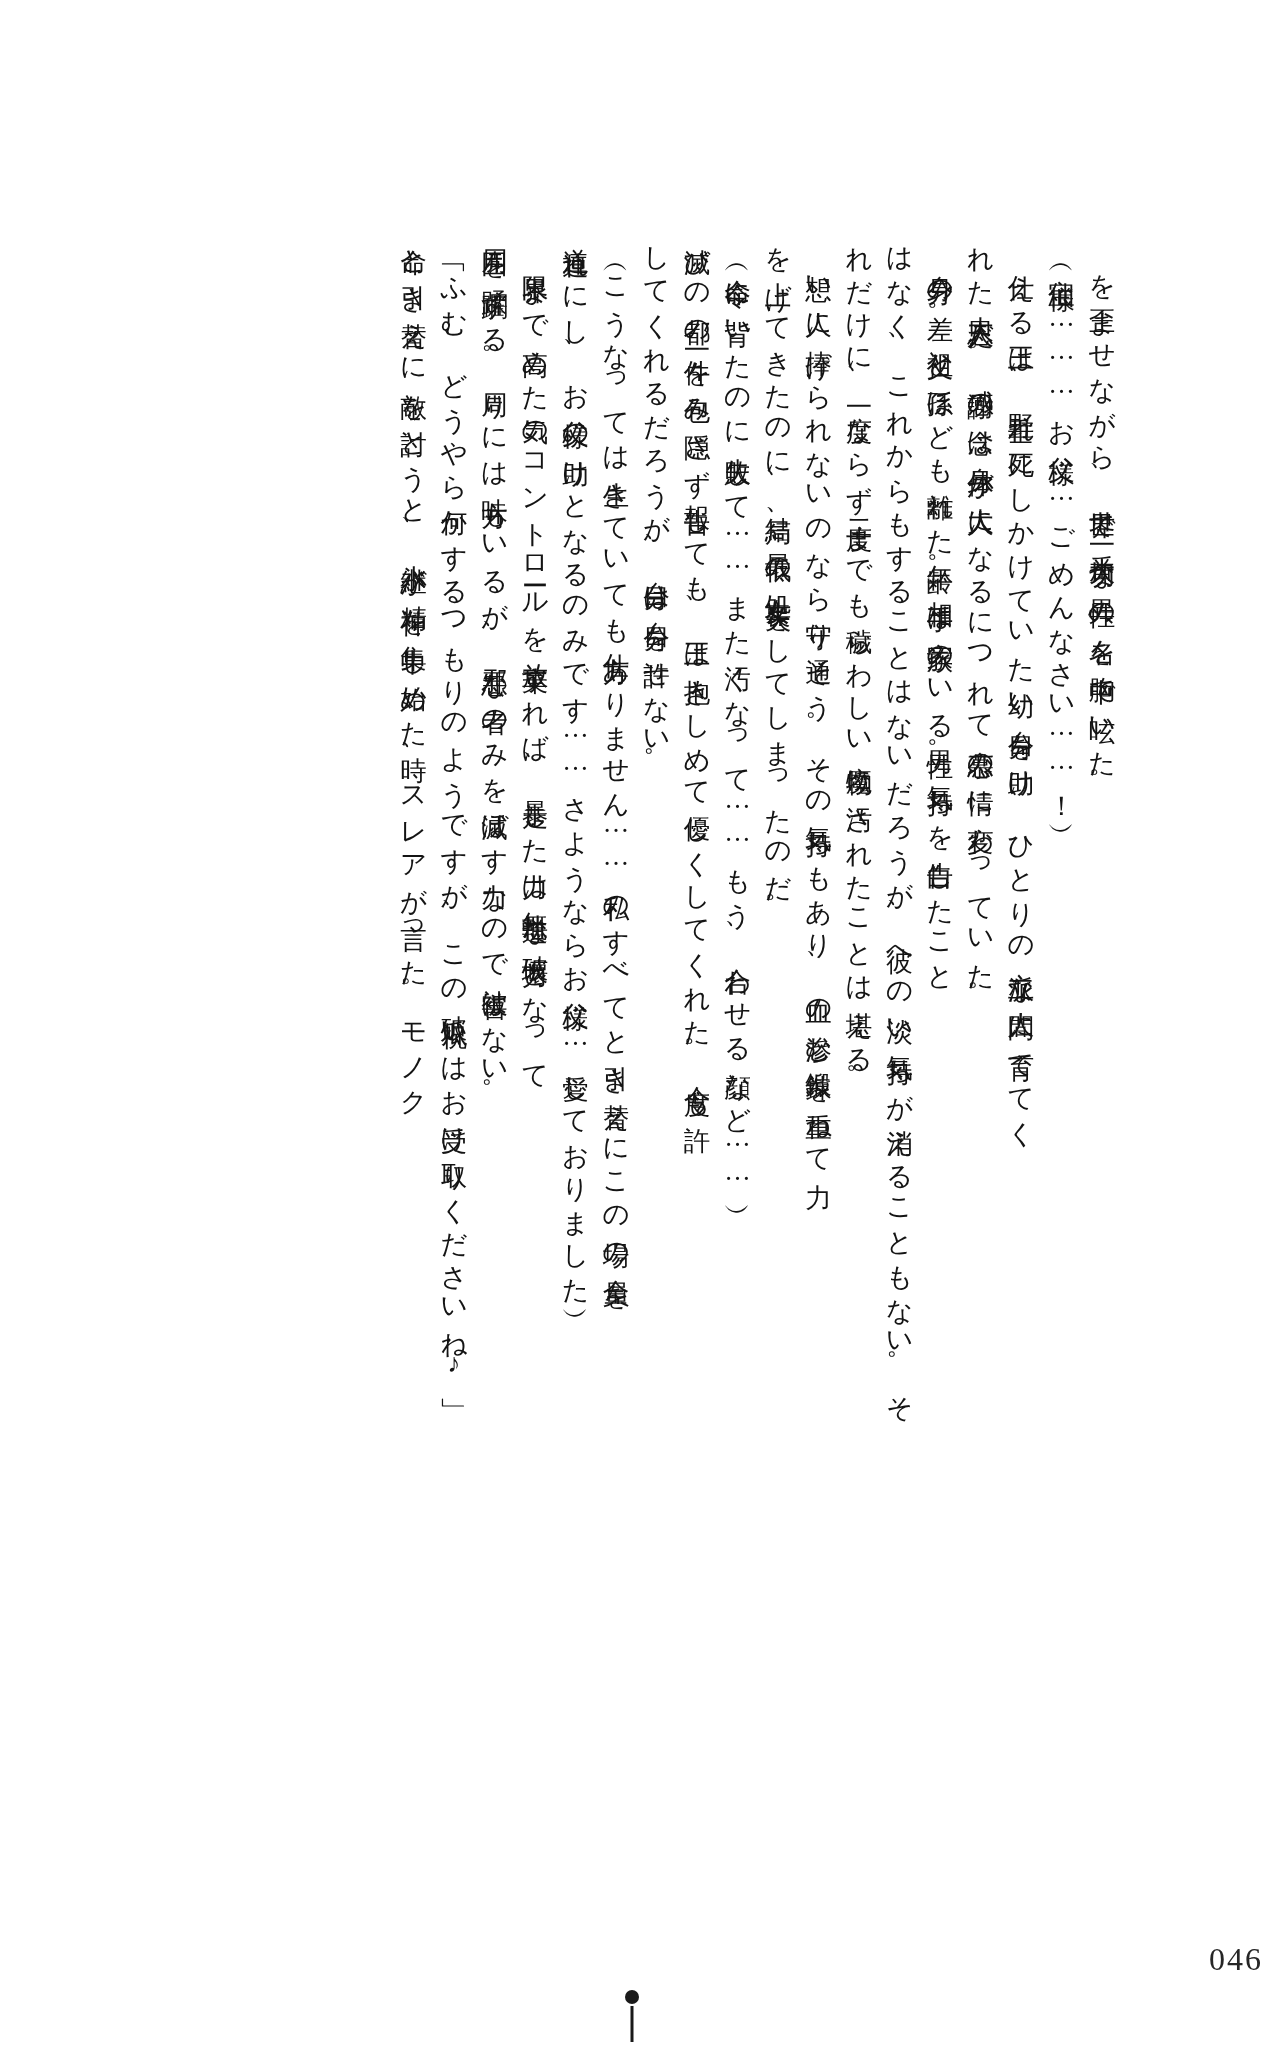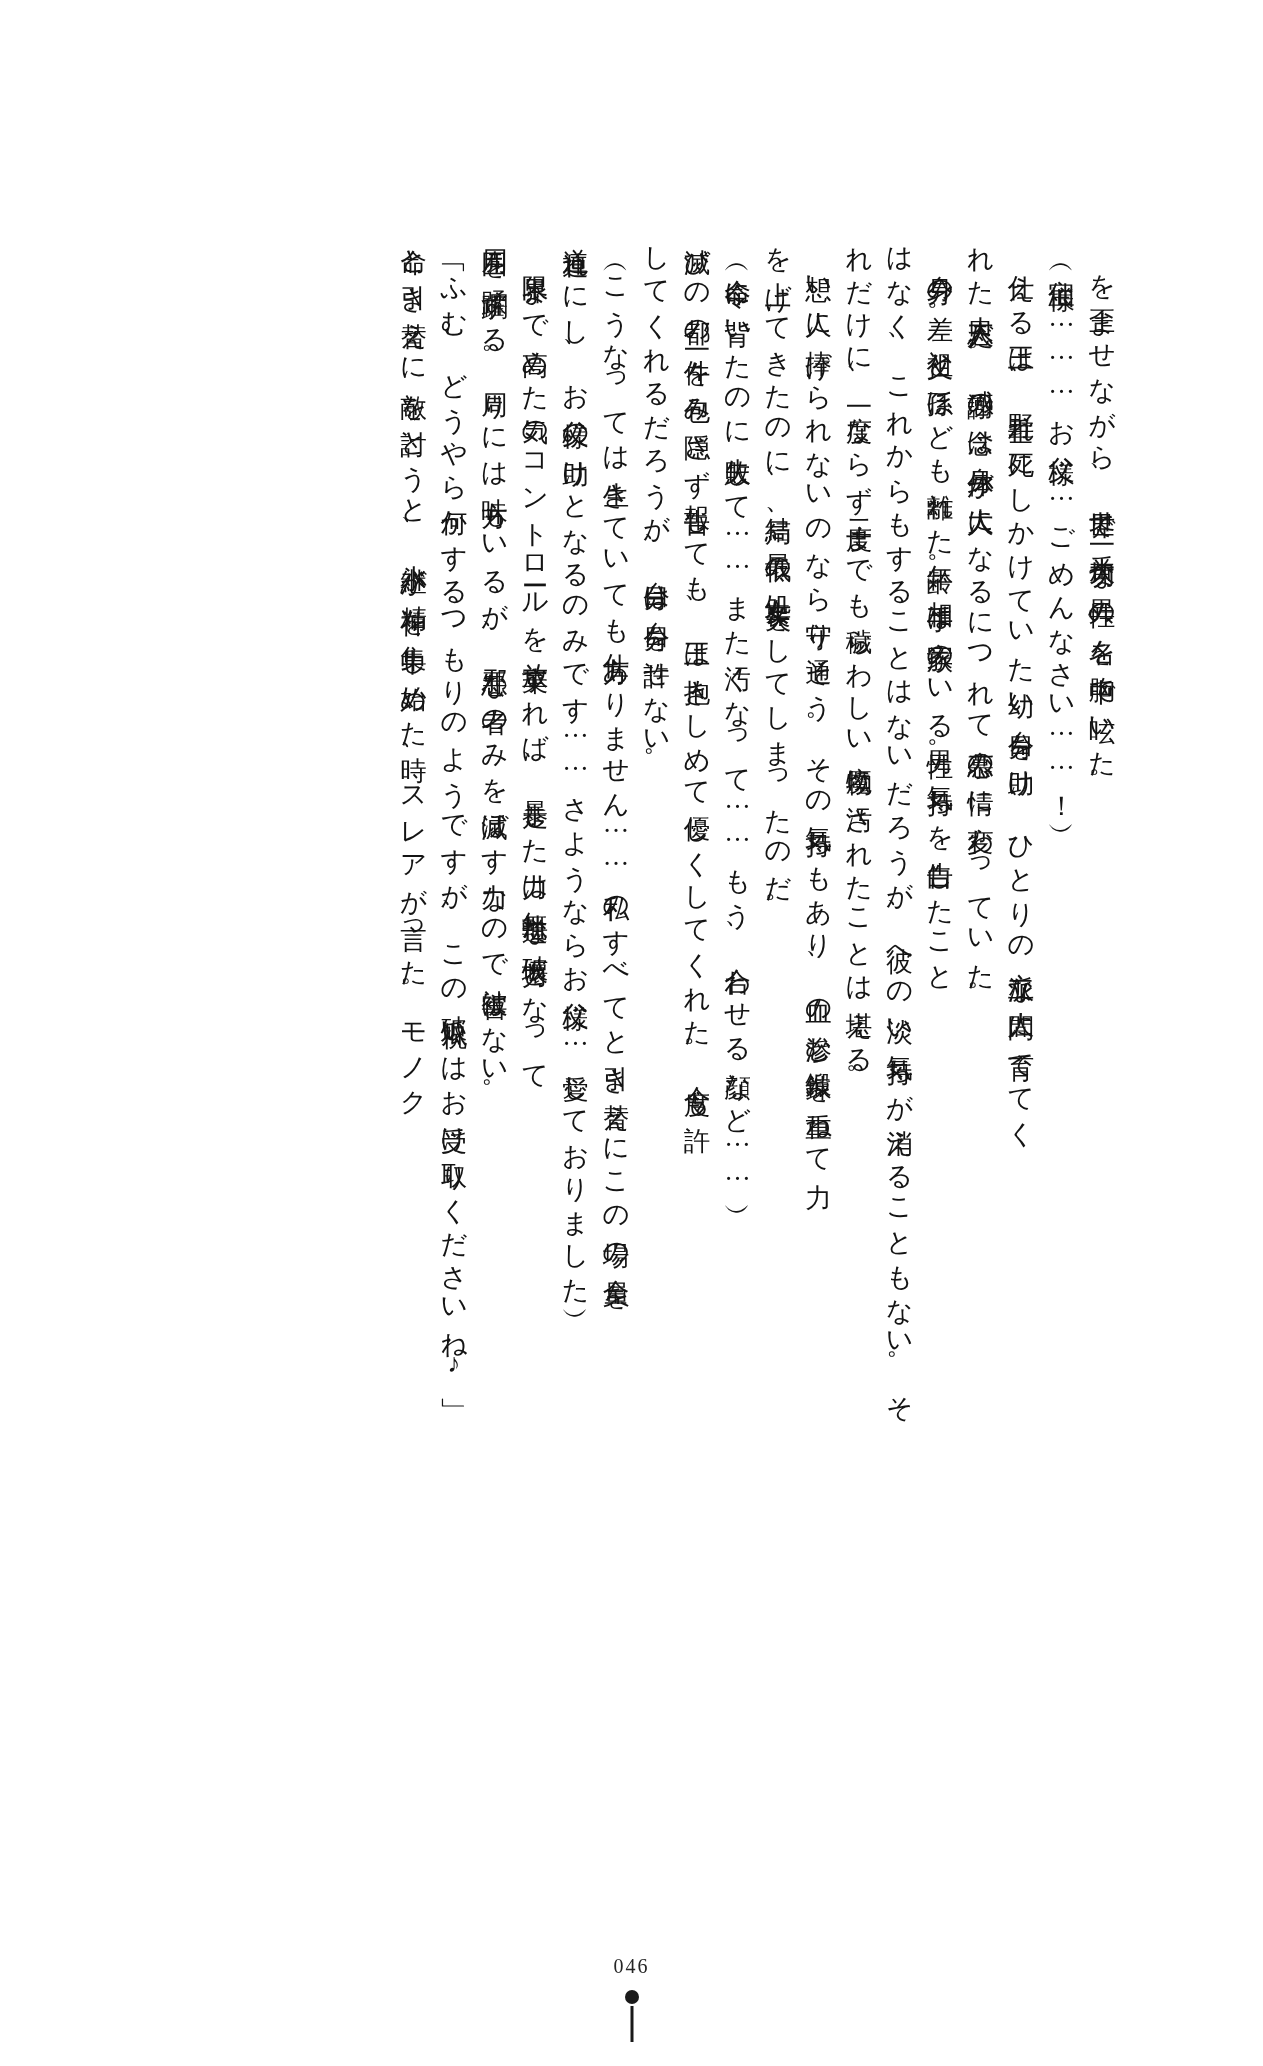--- a/index.html
+++ b/index.html
@@ -58,22 +58,22 @@
   
   .line.indent {
     padding-top: 27px;
   }
 
   .page-number {
     position: absolute;
     left: 0;
     right: 0;
     bottom: 88px;
-    text-align: center;
-    font-size: 20px;
+    text-align: right;
+    font-size: 32px;
     letter-spacing: 2px;
     color: #262626;
     font-family: "Liberation Serif", "DejaVu Serif", serif;
   }
 
   .footer-mark {
     position: absolute;
     left: 50%;
     bottom: 24px;
     transform: translateX(-50%);

